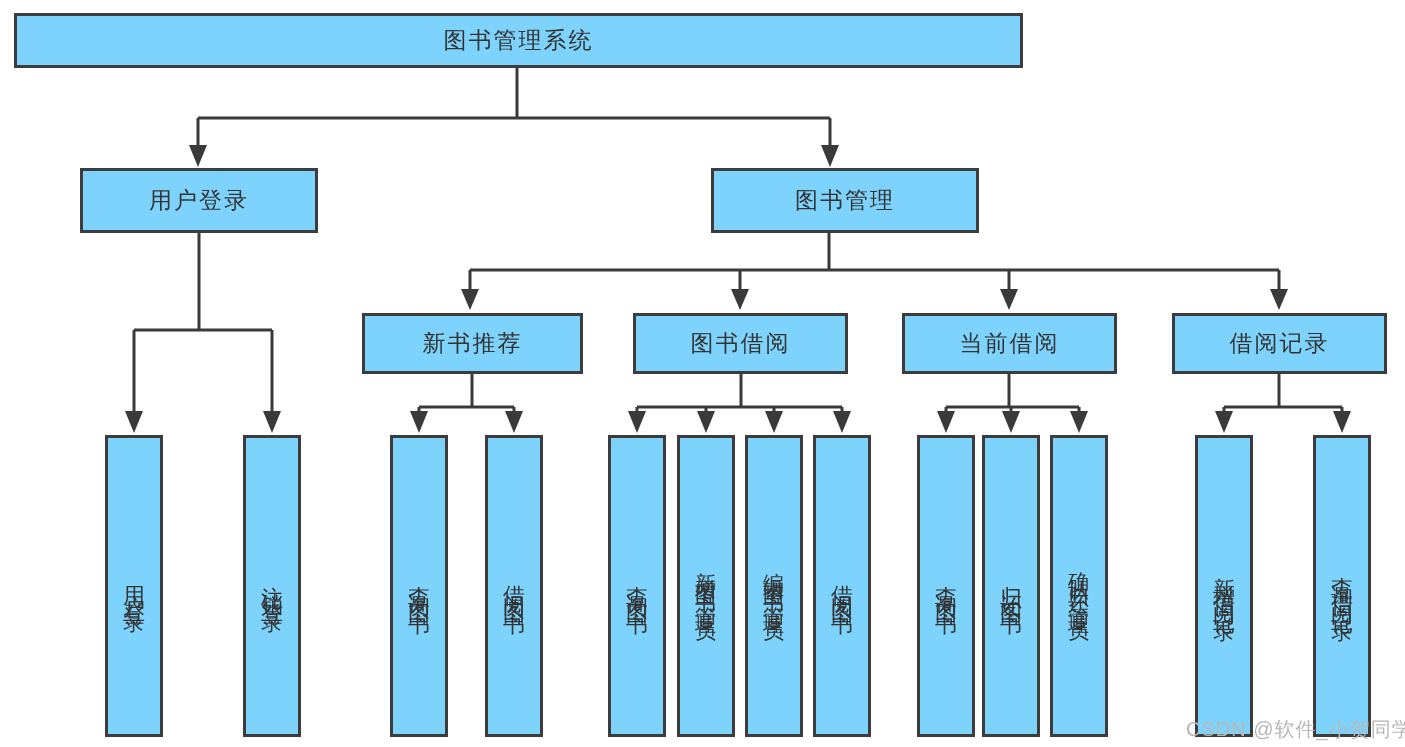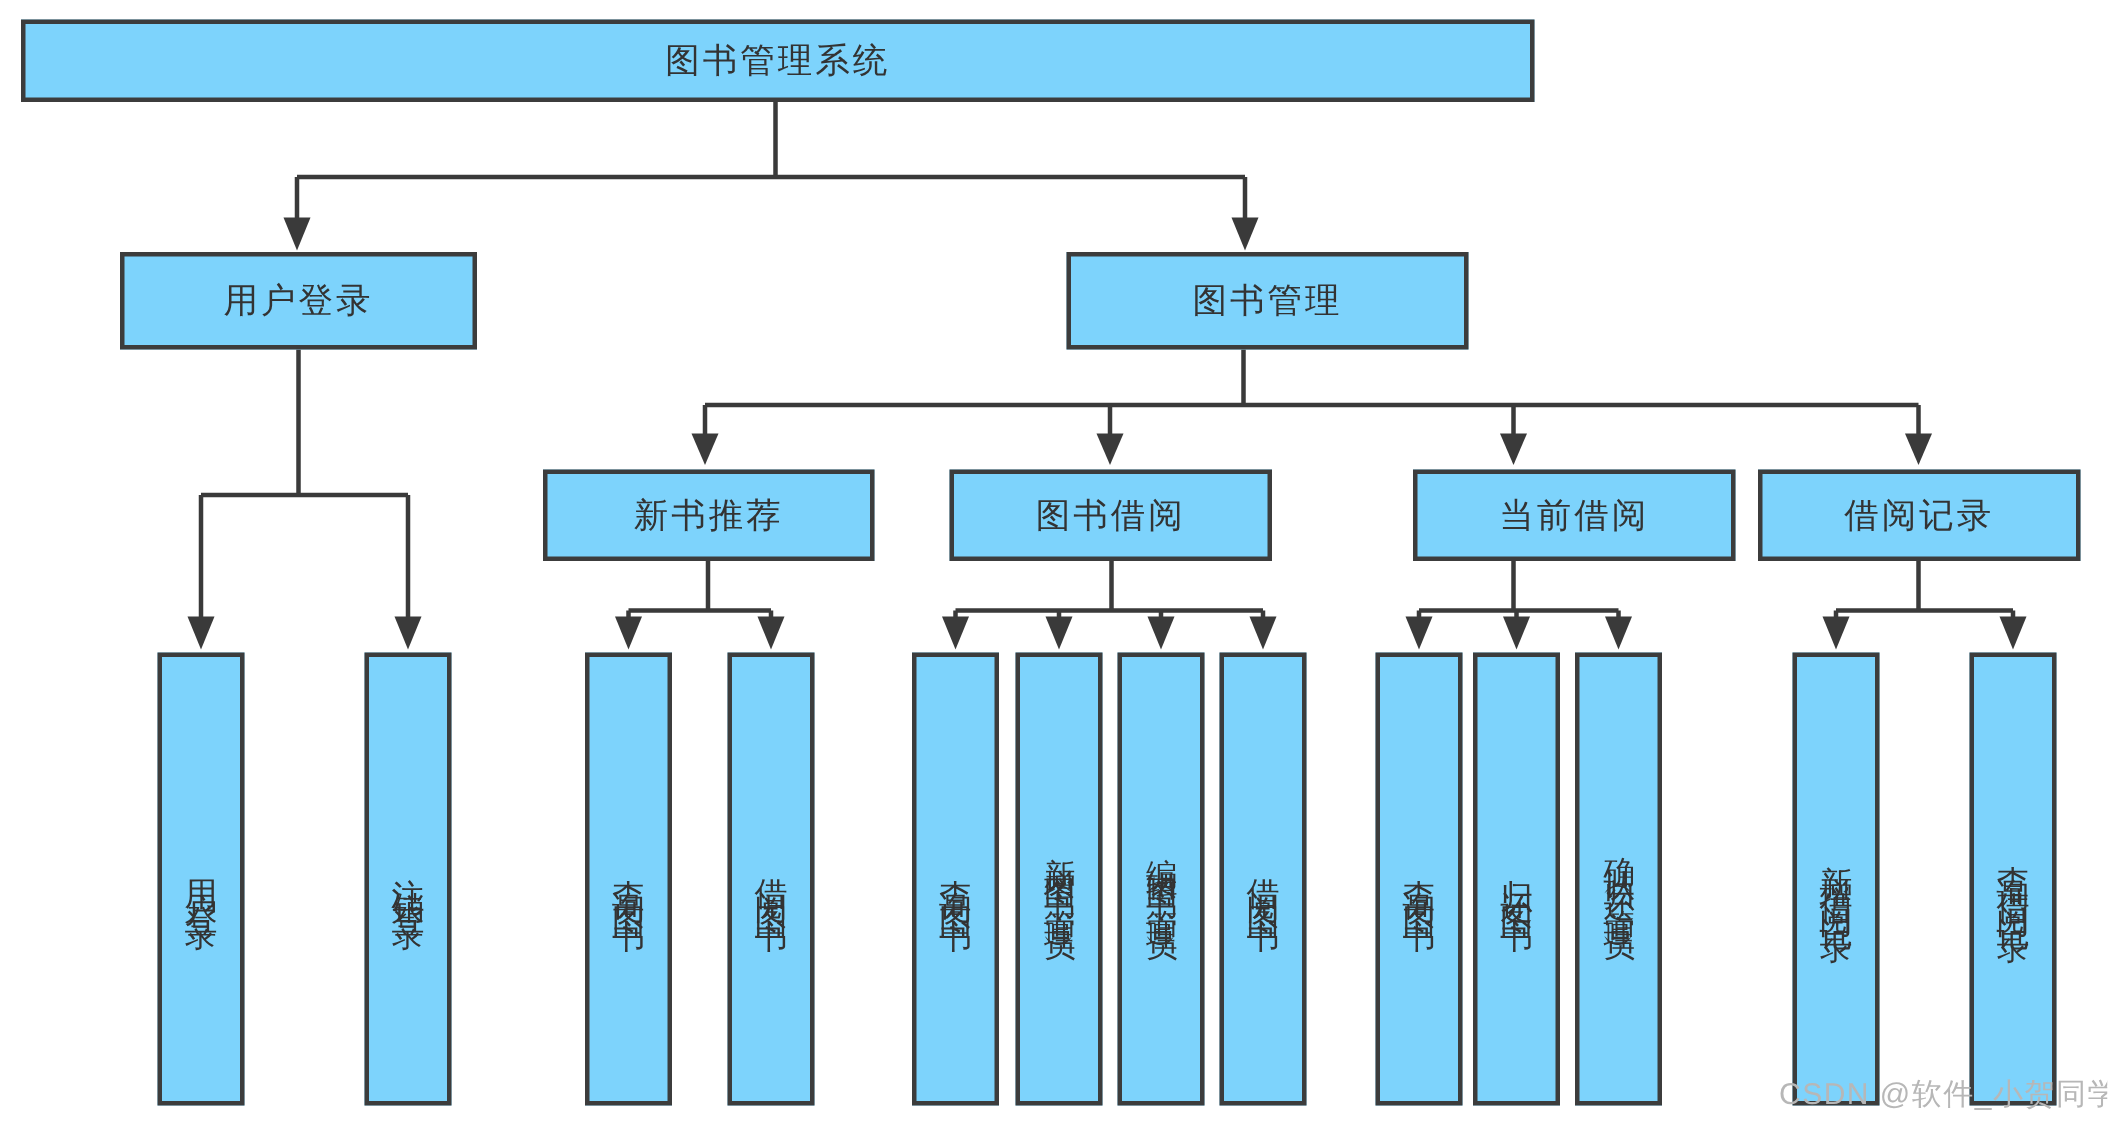--- a/index.html
+++ b/index.html
@@ -13,21 +13,21 @@
     border:3px solid #3c3c3c;display:flex;align-items:center;justify-content:center;
     color:#333333;z-index:1;
   }
   .hbox{font-size:23px;letter-spacing:2px;white-space:nowrap;}
   .root{left:14px;top:13px;width:1009px;height:55px;}
   .n-user-login{left:80px;top:168px;width:238px;height:65px;}
   .n-book-mgmt{left:711px;top:168px;width:268px;height:65px;}
   .l3{top:313px;height:61px;}
   .n-new-rec{left:362px;width:221px;}
   .n-borrow{left:633px;width:215px;}
-  .n-current{left:902px;width:215px;margin-left:40px;}
+  .n-current{left:902px;width:215px;}
   .n-records{left:1172px;width:215px;}
   .leaf{top:435px;height:302px;width:58px;}
   .leaf .vtext{
     writing-mode:vertical-rl;text-orientation:mixed;
     font-size:22px;letter-spacing:9px;line-height:1;color:#333333;
   }
   .lf1{left:105px;}  .lf2{left:243px;}
   .lf3{left:390px;}  .lf4{left:485px;}
   .lf5{left:608px;}  .lf6{left:677px;}  .lf7{left:745px;}  .lf8{left:813px;}
   .lf9{left:917px;}  .lf10{left:982px;} .lf11{left:1050px;}

